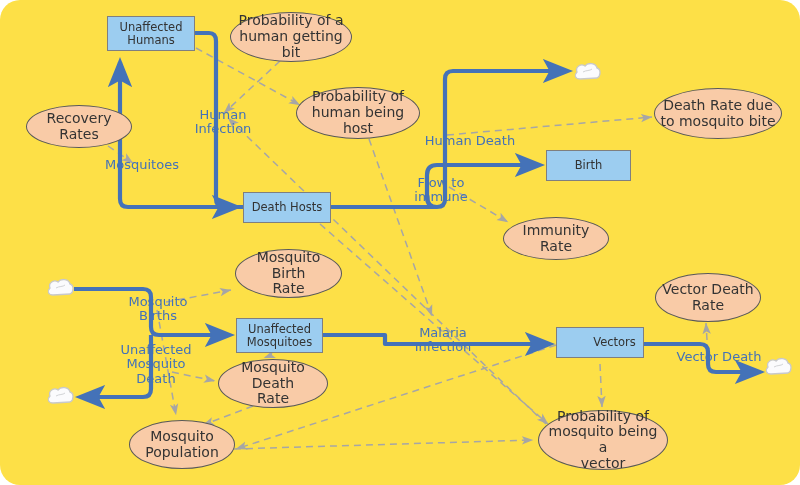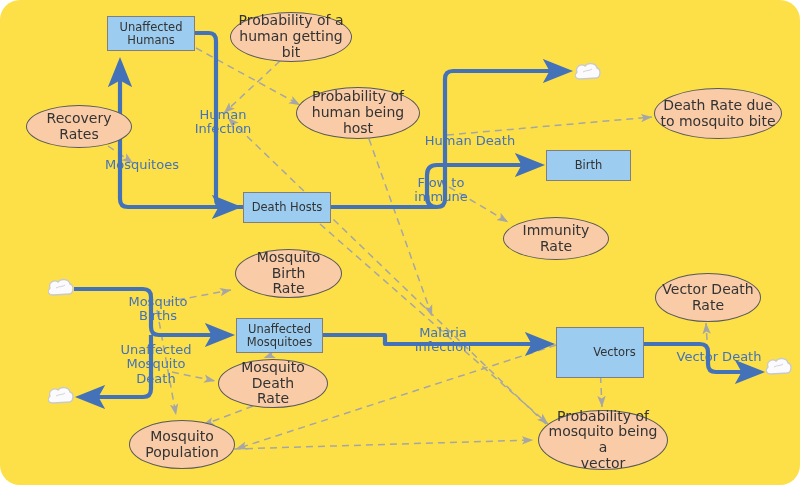--- a/index.html
+++ b/index.html
@@ -156,21 +156,21 @@
   <div class="node stock" style="left:243px; top:192px; width:88px; height:31px;">
     <span>Death Hosts</span>
   </div>
   <div class="node stock" style="left:546px; top:150px; width:85px; height:31px;">
     <span>Birth</span>
   </div>
   <div class="node stock" style="left:236px; top:318px; width:87px; height:35px;">
     <span style="white-space: pre-line;">Unaffected
 Mosquitoes</span>
   </div>
-  <div class="node stock" style="left:556px; top:327px; width:88px; height:51px;padding-left:29px;">
+  <div class="node stock" style="left:556px; top:327px; width:88px; height:31px;padding-left:29px;">
     <span>Vectors</span>
   </div>
 
   <div class="node aux" style="left:26px; top:105px; width:106px; height:43px;">
     <span>Recovery Rates</span>
   </div>
   <div class="node aux" style="left:230px; top:12px; width:122px; height:50px;">
     <span style="white-space: pre-line;">Probability of a
 human getting bit</span>
   </div>

